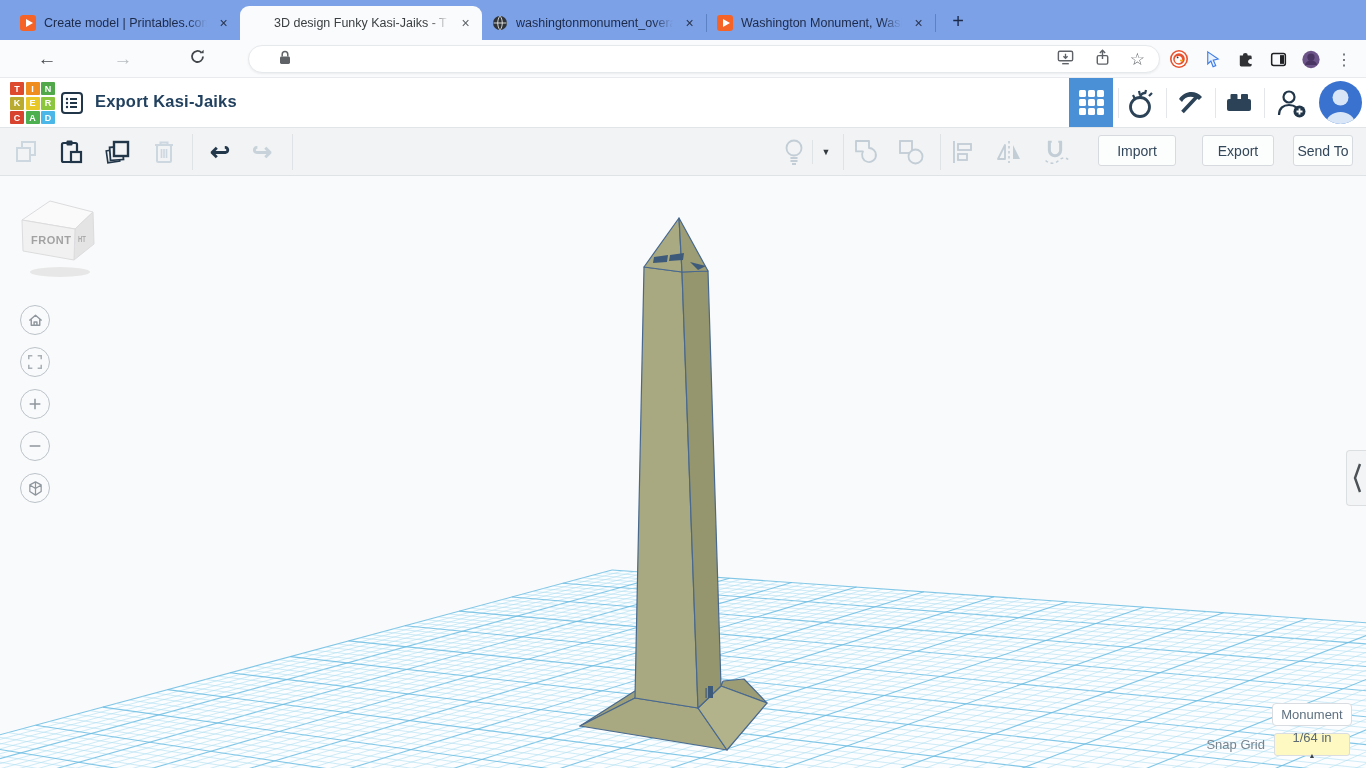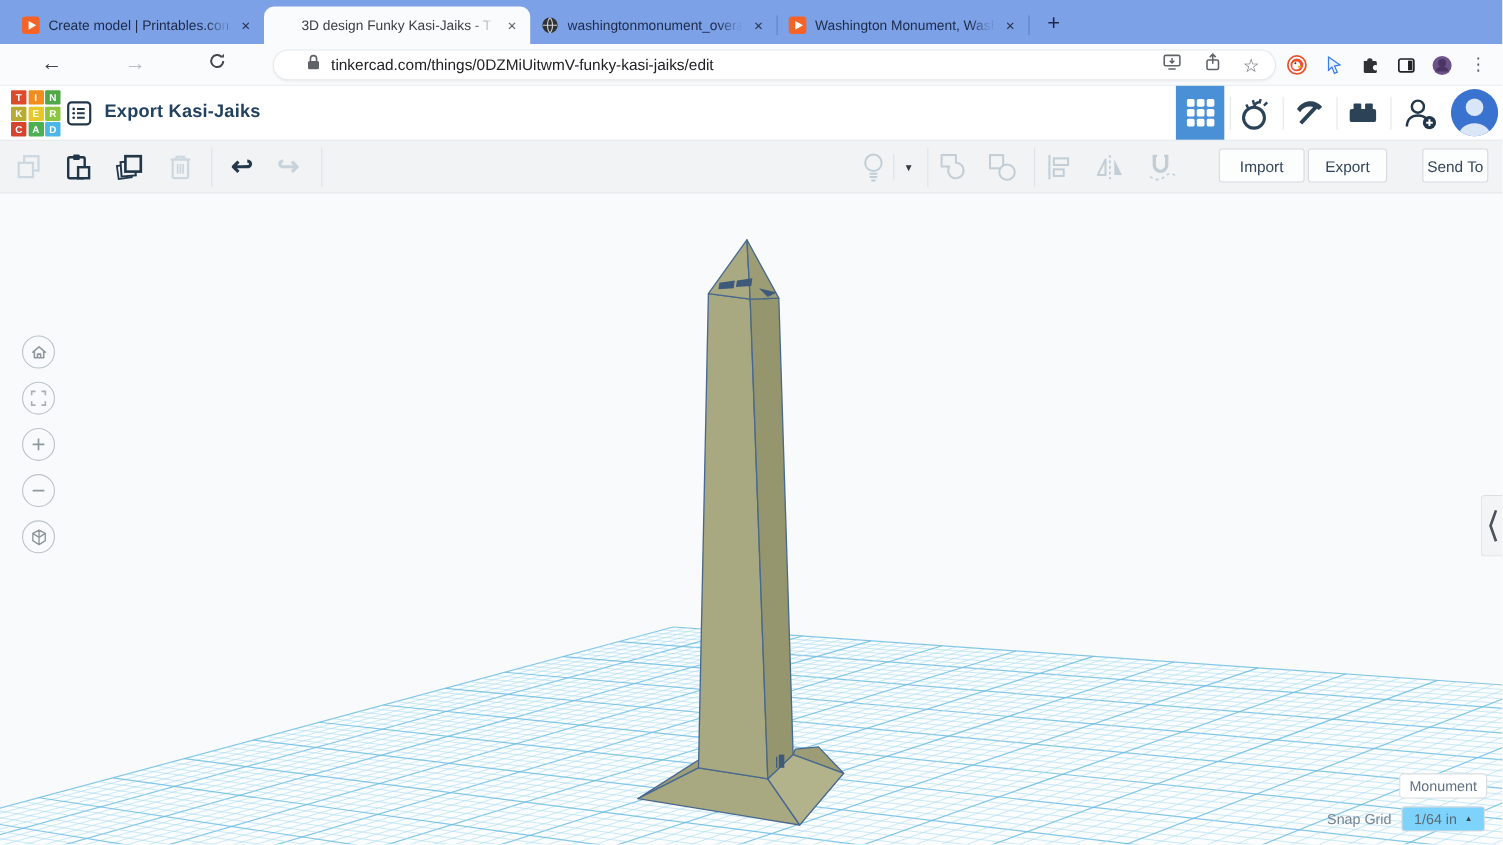--- a/index.html
+++ b/index.html
@@ -58,21 +58,21 @@
 
   
   .canvas { position:relative; height:592px; background:#f9fafb; overflow:hidden; }
   .canvas svg.scene { position:absolute; left:0; top:0; }
   .viewcube { position:absolute; left:14px; top:16px; }
   .nav-circle { position:absolute; left:20px; width:30px; height:30px; border:1.4px solid #bcc3c9; border-radius:50%; display:flex; align-items:center; justify-content:center; background:transparent; }
   .collapse-tab { position:absolute; right:0; top:274px; width:20px; height:56px; background:#f3f4f5; border:1px solid #dcdfe2; border-right:none; border-radius:4px 0 0 4px; display:flex; align-items:center; justify-content:center; }
   .settings-btn { position:absolute; right:14px; top:527px; width:80px; height:23px; background:#fff; border:1px solid #d9dde1; border-radius:4px; font-size:13px; color:#5f7181; display:flex; align-items:center; justify-content:center; }
   .snap-row { position:absolute; right:16px; top:557px; display:flex; align-items:center; gap:9px;text-align:center; }
   .snap-label { font-size:13px; color:#76848f; }
-  .snap-select { width:76px; height:23px; background:#7dd3fc; border:1px solid #dadde1; border-radius:3px; display:flex; align-items:center; justify-content:center; gap:7px; font-size:13px; color:#5c6a73; }
+  .snap-select { width:76px; height:23px; background:#fef9c3; border:1px solid #dadde1; border-radius:3px; display:flex; align-items:center; justify-content:center; gap:7px; font-size:13px; color:#5c6a73;flex-direction:column; }
   .snap-select .up { font-size:7px; color:#3c4247; }
 </style>
 </head>
 <body>
 
 <div class="screen">
 
   <div class="tabstrip">
     <div class="tab" style="width:230px">
       <span class="favicon fav-printables">
@@ -127,21 +127,20 @@
           <path d="M14.6 1.8v3.4h-3.4z" fill="#43474b"></path>
         </svg>
     </div>
     <div class="omnibox">
       <span style="margin-left:30px">
         <svg width="12" height="15" viewBox="0 0 12 15">
             <rect x="1" y="6.5" width="10" height="7.5" rx="1.4" fill="#5f6368"></rect>
             <path d="M3.2 6.5V4.4a2.8 2.8 0 0 1 5.6 0v2.1" stroke="#5f6368" stroke-width="1.5" fill="none"></path>
           </svg>
       </span>
-      <span class="omni-url">tinkercad.com/things/0DZMiUitwmV-funky-kasi-jaiks/edit</span>
       <span class="omni-right">
         <span>
           <svg width="19" height="19" viewBox="0 0 20 20">
               <rect x="2.5" y="3.5" width="15" height="10" rx="1.5" stroke="#5f6368" stroke-width="1.5" fill="none"></rect>
               <path d="M6.5 16.5h7" stroke="#5f6368" stroke-width="1.5"></path>
               <path d="M10 6v4.2M7.8 8.6l2.2 2.2 2.2-2.2" stroke="#5f6368" stroke-width="1.4" fill="none"></path>
             </svg>
         </span>
         <span>
           <svg width="19" height="19" viewBox="0 0 20 20">
@@ -344,22 +343,22 @@
         </svg>
     </div>
     <div class="tb-ic" style="left:1040px">
       <svg width="32" height="32" viewBox="0 0 32 32">
           <path d="M10 5v9a6 6 0 0 0 12 0V5" stroke="#c2cdd6" stroke-width="3.2" fill="none"></path>
           <path d="M8.5 5h4M19.5 5h4" stroke="#c2cdd6" stroke-width="2"></path>
           <path d="M6 25c4 4 10 4 14 0s8-3 10-1" stroke="#c2cdd6" stroke-width="1.6" fill="none" stroke-dasharray="3 3"></path>
         </svg>
     </div>
 
-    <div class="tb-btn" style="right:180px; width:78px">Import</div>
-    <div class="tb-btn" style="right:105px; width:72px">Export</div>
+    <div class="tb-btn" style="right:190px; width:78px">Import</div>
+    <div class="tb-btn" style="right:92px; width:72px">Export</div>
     <div class="tb-btn" style="right:13px; width:60px">Send To</div>
   </div>
 
   <div class="canvas">
 
     <svg class="scene" width="1366" height="592" viewBox="0 0 1366 592">
       <g id="grid-lines">
           <polygon points="612,394 1900,484.00000000000006 899.9999999999999,1000 -428.00000000000006,674" fill="#fbfdff"></polygon>
           <line x1="612" y1="394" x2="-428.00000000000006" y2="674" stroke="#6dbde2" stroke-width="1.1" opacity="0.85"></line>
           <line x1="612" y1="394" x2="1900" y2="484.00000000000006" stroke="#6dbde2" stroke-width="1.1" opacity="0.85"></line>
@@ -541,20 +540,30 @@
         <g stroke="none" fill="#3e5a7b">
           <polygon points="654,81 668,79 667,86 653,87"></polygon>
           <polygon points="670,79 684,77 683,84 669,85"></polygon>
           <polygon points="690,86 706,90 698,94"></polygon>
           <rect x="708" y="510" width="5" height="12"></rect>
           <rect x="705.5" y="512" width="1.2" height="10"></rect>
         </g>
       </g>
     </svg>
 
+    <div class="viewcube">
+      <svg width="96" height="90" viewBox="0 0 96 90">
+        <ellipse cx="46" cy="80" rx="30" ry="5" fill="#e7e7e7"></ellipse>
+        <polygon points="8,28 36,9 79,20 61,37" fill="#fafafa" stroke="#dcdcde" stroke-width="1"></polygon>
+        <polygon points="61,37 79,20 80,52 60,68" fill="#e4e4e4" stroke="#dcdcde" stroke-width="1"></polygon>
+        <polygon points="8,28 61,37 60,68 9,59" fill="#f1f1f1" stroke="#dcdcde" stroke-width="1"></polygon>
+        <text x="17" y="52" font-size="11" font-weight="bold" fill="#a2a2a2" letter-spacing="0.5">FRONT</text>
+        <text x="64" y="50" font-size="9.5" font-weight="bold" fill="#aaaaaa" transform="translate(64,50) scale(0.62,1) translate(-64,-50)">HT</text>
+      </svg>
+    </div>
 
     <div class="nav-circle" style="top:129px">
       <svg width="17" height="17" viewBox="0 0 18 18">
           <path d="M2.5 9 9 3.5 15.5 9M4.5 8v6h9V8M7.5 14v-3.5h3V14" stroke="#8f979e" stroke-width="1.5" fill="none" stroke-linejoin="round"></path>
         </svg>
     </div>
     <div class="nav-circle" style="top:171px">
       <svg width="16" height="16" viewBox="0 0 18 18">
           <path d="M2 6V2h4M12 2h4v4M16 12v4h-4M6 16H2v-4" stroke="#a9b0b6" stroke-width="1.7" fill="none"></path>
         </svg>

